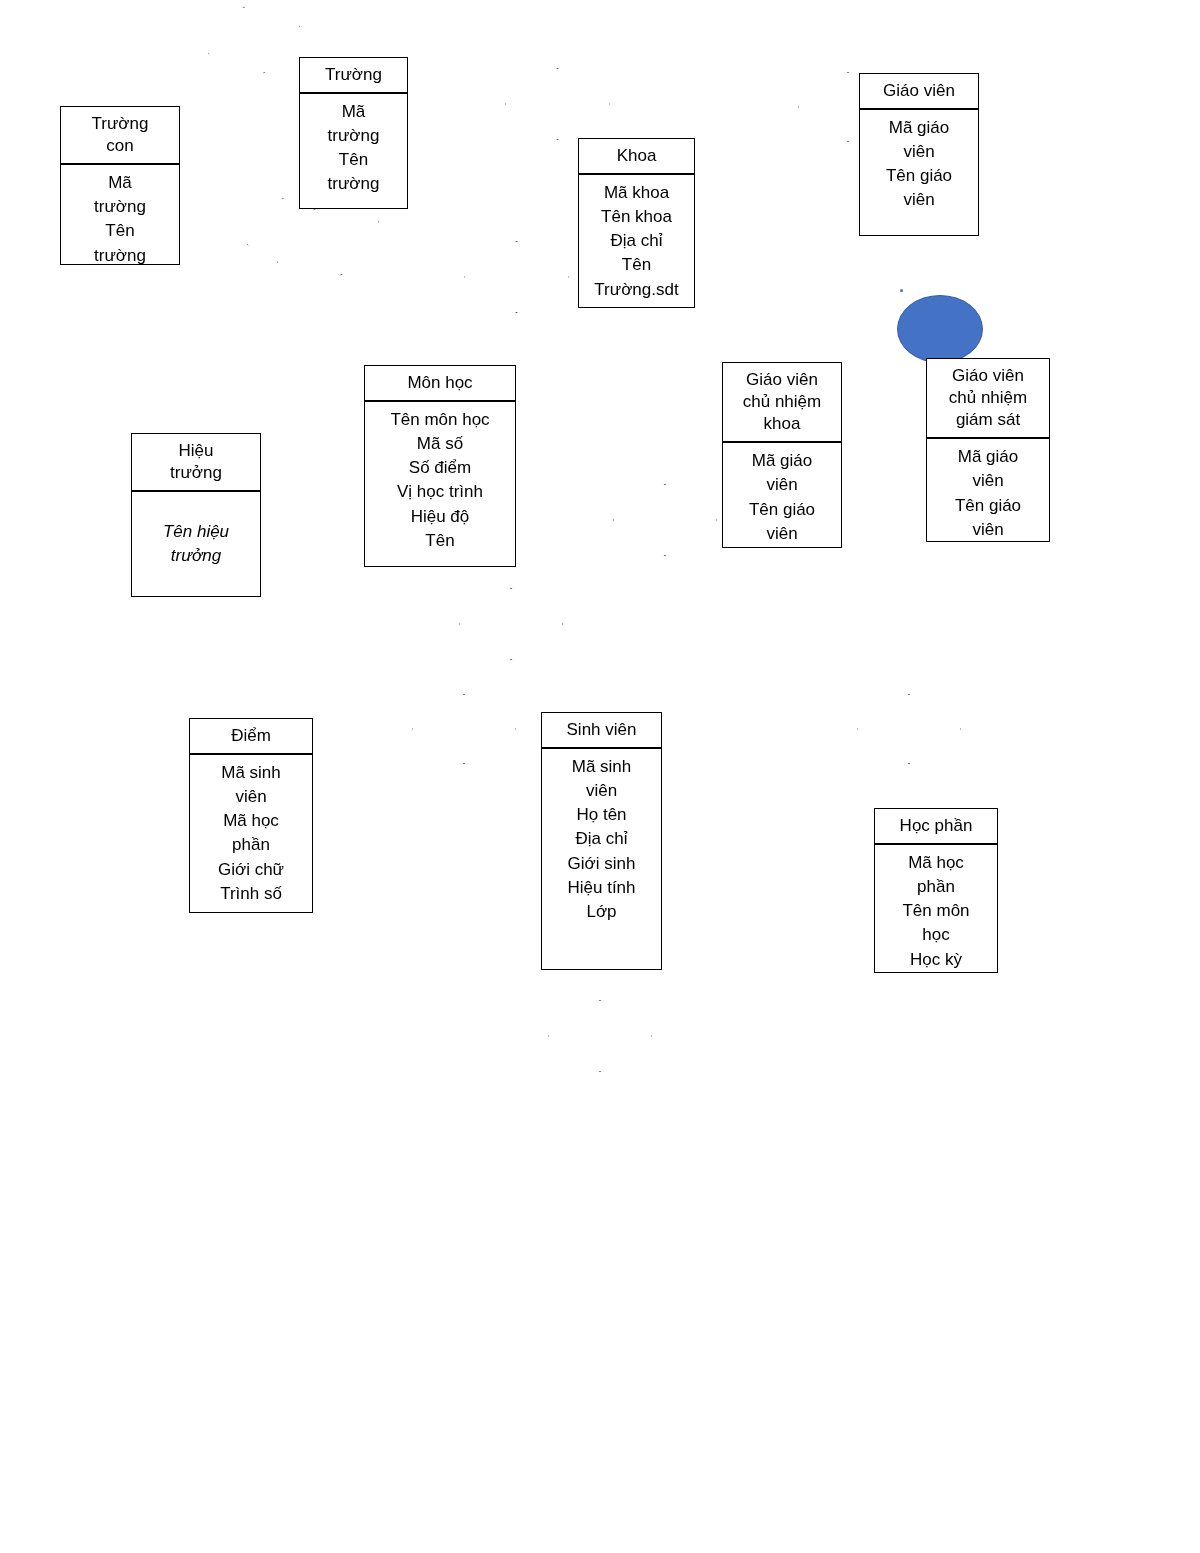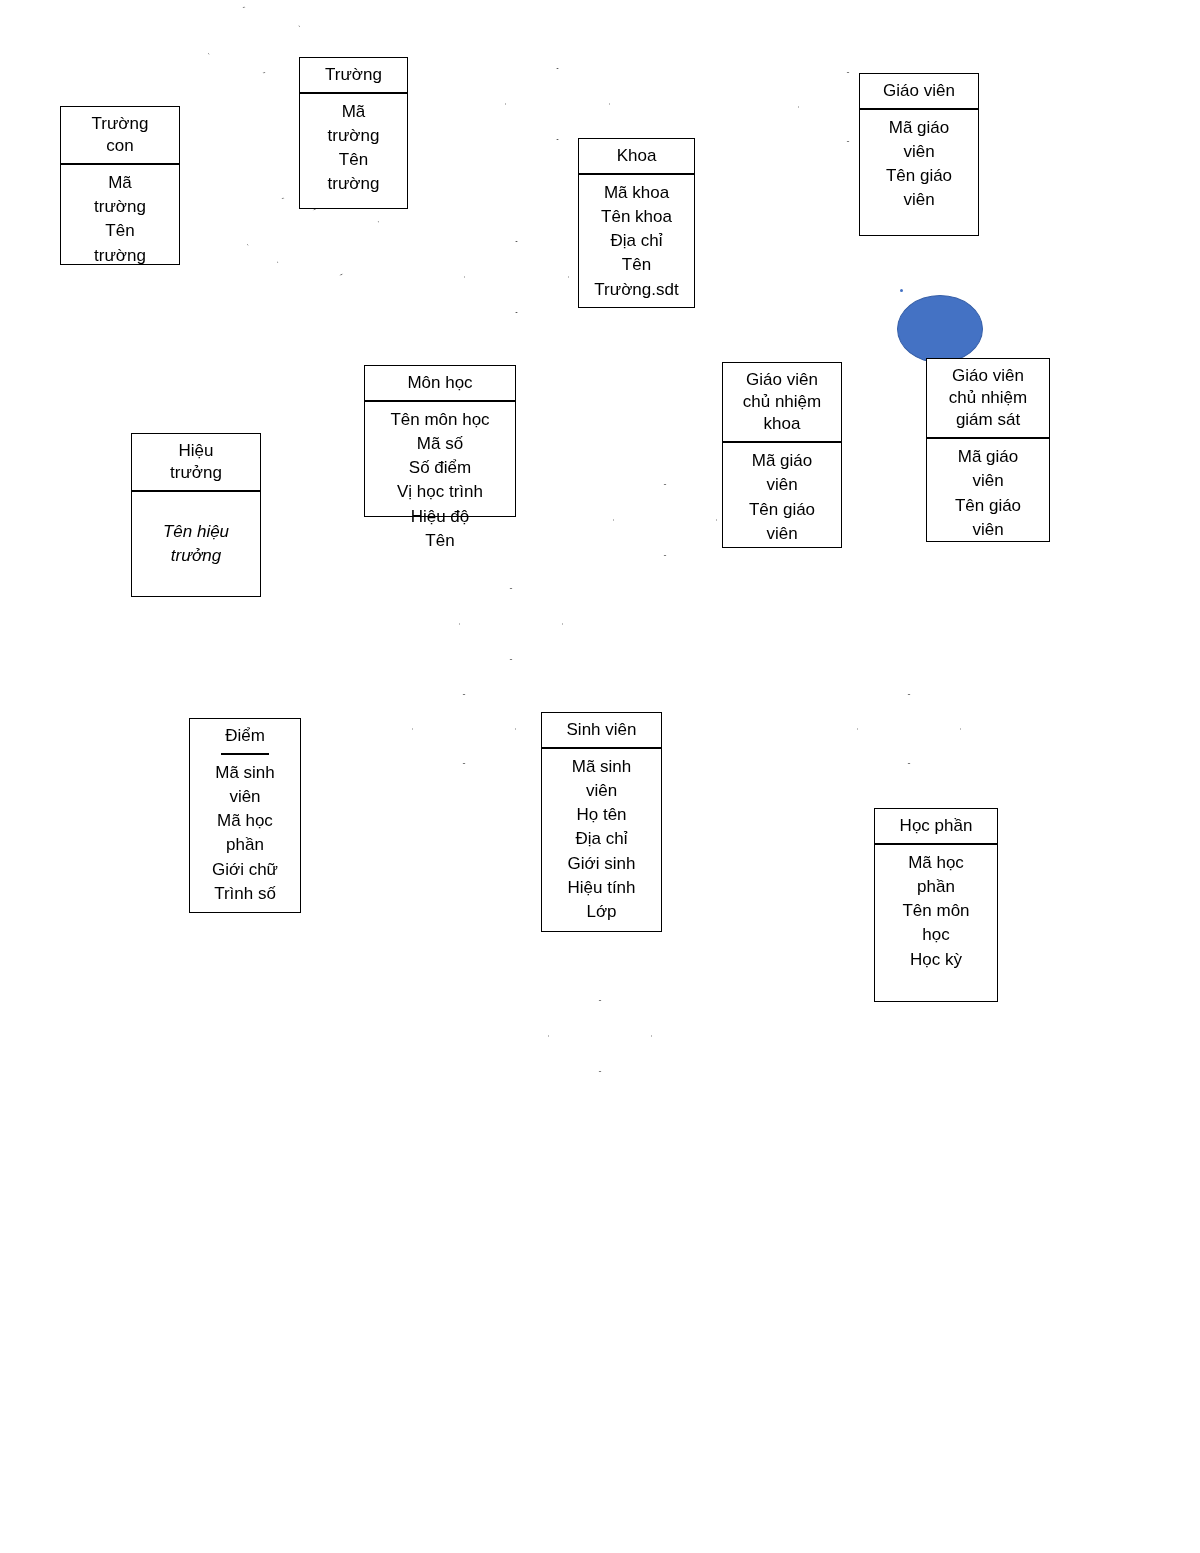--- a/index.html
+++ b/index.html
@@ -166,67 +166,67 @@
 chủ nhiệm
 khoa</div>
     <div class="entity-body">
       <span class="attr">Mã giáo
 viên</span>
       <span class="attr">Tên giáo
 viên</span>
     </div>
   </div>
 
-  <div class="entity" style="left:364px; top:365px; width:152px; height:152px;">
+  <div class="entity" style="left:364px; top:365px; width:152px; height:202px;">
     <div class="entity-header">Môn học</div>
     <div class="entity-body">
       <span class="attr">Tên môn học</span>
       <span class="attr">Mã số</span>
       <span class="attr">Số điểm</span>
       <span class="attr">Vị học trình</span>
       <span class="attr">Hiệu độ</span>
       <span class="attr">Tên</span>
     </div>
   </div>
 
   <div class="entity" style="left:131px; top:433px; width:130px; height:164px;">
     <div class="entity-header">Hiệu
 trưởng</div>
     <div class="entity-body" style="padding-top:28px;font-style:italic;">
       <span class="attr">Tên hiệu
 trưởng</span>
     </div>
   </div>
 
-  <div class="entity" style="left:189px; top:718px; width:112px; height:195px;align-items:center;">
+  <div class="entity" style="left:189px; top:718px; width:124px; height:195px;">
     <div class="entity-header">Điểm</div>
     <div class="entity-body">
       <span class="attr">Mã sinh
 viên</span>
       <span class="attr">Mã học
 phần</span>
       <span class="attr">Giới chữ</span>
       <span class="attr">Trình số</span>
     </div>
   </div>
 
-  <div class="entity" style="left:541px; top:712px; width:121px; height:220px;">
+  <div class="entity" style="left:541px; top:712px; width:121px; height:258px;">
     <div class="entity-header">Sinh viên</div>
     <div class="entity-body">
       <span class="attr">Mã sinh
 viên</span>
       <span class="attr">Họ tên</span>
       <span class="attr">Địa chỉ</span>
       <span class="attr">Giới sinh</span>
       <span class="attr">Hiệu tính</span>
       <span class="attr">Lớp</span>
     </div>
   </div>
 
-  <div class="entity" style="left:874px; top:808px; width:124px; height:194px;">
+  <div class="entity" style="left:874px; top:808px; width:124px; height:165px;">
     <div class="entity-header">Học phần</div>
     <div class="entity-body">
       <span class="attr">Mã học
 phần</span>
       <span class="attr">Tên môn
 học</span>
       <span class="attr">Học kỳ</span>
     </div>
   </div>
 

